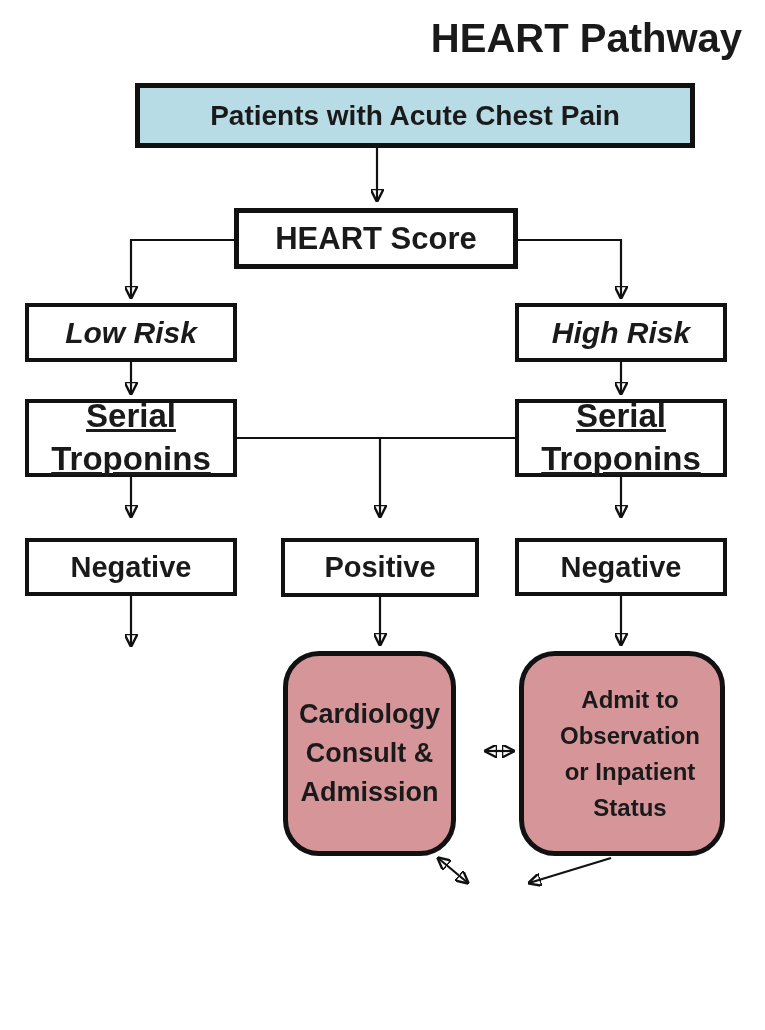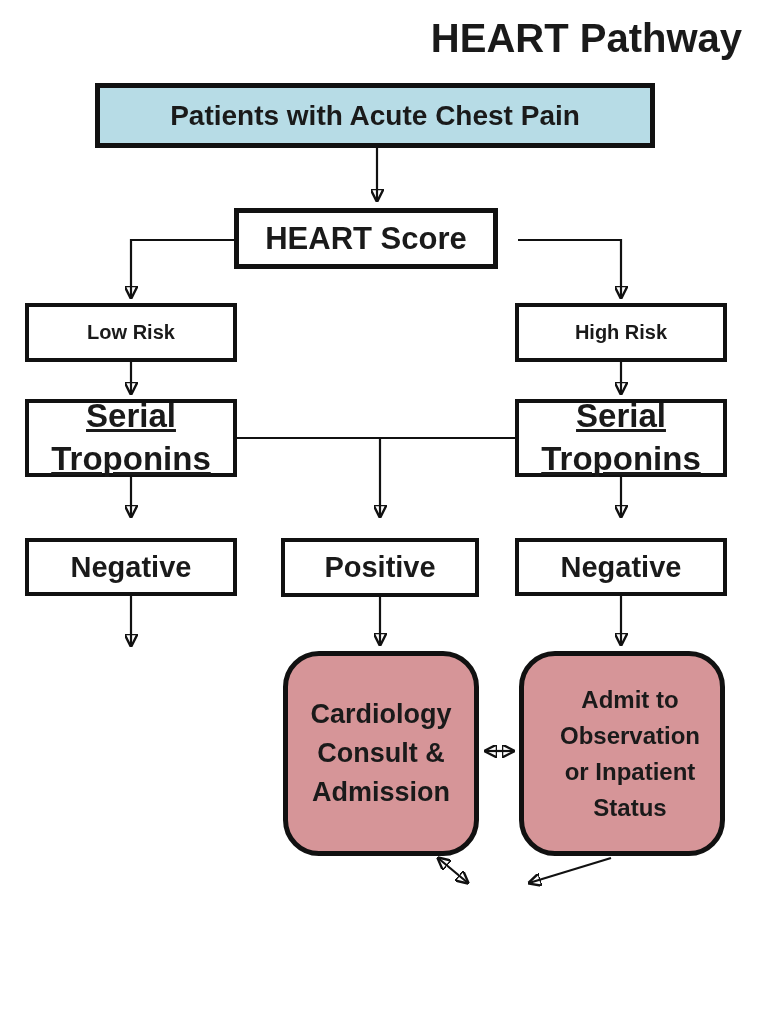--- a/index.html
+++ b/index.html
@@ -16,24 +16,24 @@
     position:absolute; left:0; top:16px; width:742px; text-align:right;
     font-size:40px; font-weight:bold; letter-spacing:0px; color:var(--text);
   }
   .node{
     position:absolute; box-sizing:border-box;
     display:flex; align-items:center; justify-content:center;
     background:#ffffff; border:4px solid var(--outline);
     text-align:center; font-weight:bold; color:var(--text);
   }
   .node .label{ white-space:pre-line; }
-  .blue   { background:var(--blue); border-width:5px; font-size:28px; }
+  .blue   { background:var(--blue); border-width:5px; font-size:28px;margin-left:40px; }
   .thick  { border-width:5px; }
   .heart  { font-size:31px; }
-  .risk   { font-size:20px; }
+  .risk   { font-size:30px;font-style:italic; }
   .serial { font-size:33px; line-height:1.3;text-decoration:underline; }
   .result { font-size:29px;margin-top:16px; }
   .circle {
     background:var(--green); border-width:5px; border-radius:50%;
     font-size:28px; line-height:1.4;
   }
   .pinkbox{
     background:var(--pink); border-width:5px; border-radius:36px;
     font-size:27px; line-height:1.45;
   }
@@ -72,21 +72,21 @@
     <path d="M621,580 L621,645" marker-end="url(#ah)"></path>
     <path d="M485,751 L514,751" marker-start="url(#ah)" marker-end="url(#ah)"></path>
     <path d="M438,858 L468,883" marker-start="url(#ah)" marker-end="url(#ah)"></path>
     <path d="M611,858 L529,883" marker-end="url(#ah)"></path>
   </svg>
 
   <div class="node blue" style="left:95px; top:83px; width:560px; height:65px;">
     <span class="label">Patients with Acute Chest Pain</span>
   </div>
 
-  <div class="node thick heart" style="left:234px; top:208px; width:264px; height:61px;">
+  <div class="node thick heart" style="left:234px; top:208px; width:284px; height:61px;">
     <span class="label">HEART Score</span>
   </div>
 
   <div class="node risk" style="left:25px; top:303px; width:212px; height:59px;">
     <span class="label">Low Risk</span>
   </div>
 
   <div class="node risk" style="left:515px; top:303px; width:212px; height:59px;">
     <span class="label">High Risk</span>
   </div>
@@ -107,21 +107,21 @@
 
   <div class="node result" style="left:281px; top:522px; width:198px; height:59px;">
     <span class="label">Positive</span>
   </div>
 
   <div class="node result" style="left:515px; top:522px; width:212px; height:58px;">
     <span class="label">Negative</span>
   </div>
 
 
-  <div class="node pinkbox" style="left:283px; top:651px; width:196px; height:205px;">
+  <div class="node pinkbox" style="left:283px; top:651px; width:173px; height:205px;">
     <span class="label">Cardiology
 Consult &amp;
 Admission</span>
   </div>
 
   <div class="node pinkbox admit" style="left:519px; top:651px; width:206px; height:205px;">
     <span class="label">Admit to
 Observation
 or Inpatient
 Status</span>

